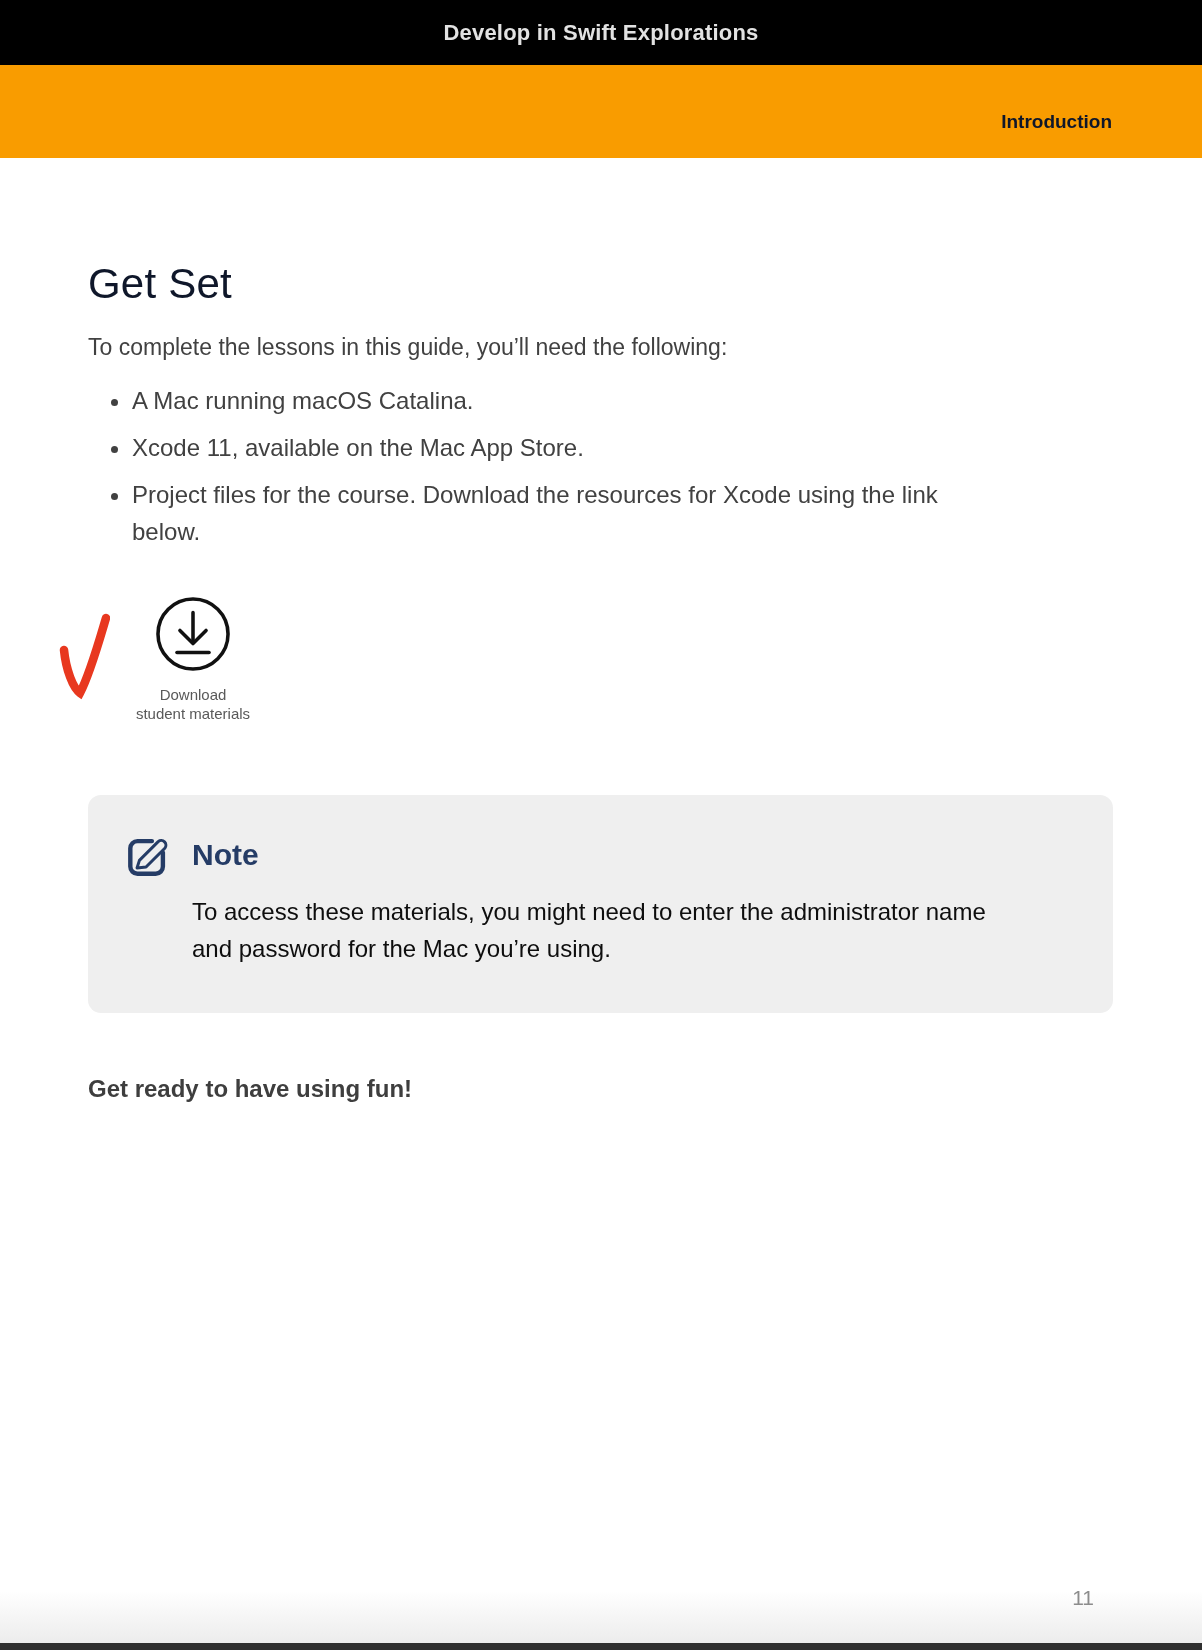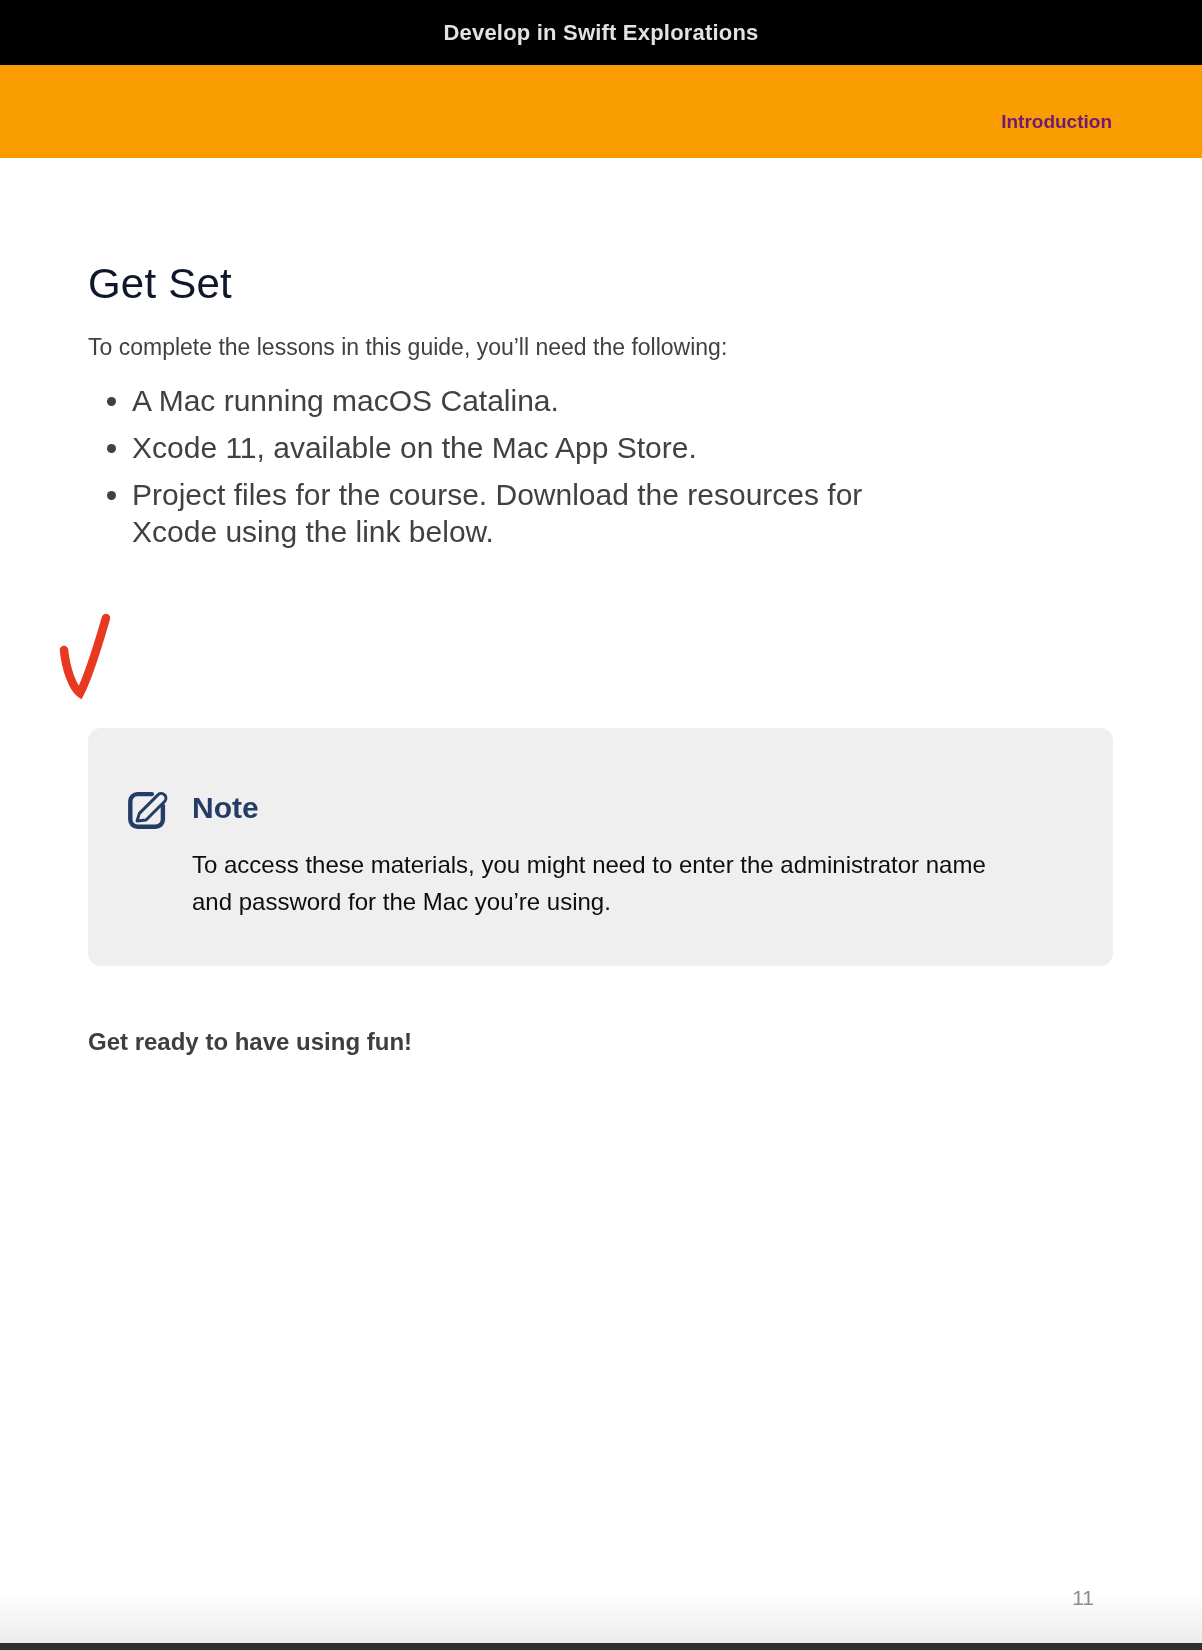--- a/index.html
+++ b/index.html
@@ -7,43 +7,43 @@
   body { width:1202px; height:1650px; font-family:"Liberation Sans", sans-serif; position:relative; overflow:hidden; }
 
   .page { position:relative; width:1202px; height:1650px; background:#ffffff; }
 
   
   .topbar { height:65px; background:#000000; display:flex; align-items:center; justify-content:center; }
   .topbar span { color:#e2e2e2; font-size:22px; font-weight:700; letter-spacing:.2px; }
 
   
   .banner { height:93px; background:#f99c00; text-align:right; padding:46px 90px 0 0; }
-  .banner span { color:#701a75; font-size:19px; font-weight:700; }
+  .banner span { color:#0f172a; font-size:19px; font-weight:700; }
 
   
   .content { padding:0 90px 0 88px; }
 
   h1.section-heading { margin-top:102px; color:#0f172a; font-size:42px; font-weight:400; letter-spacing:.2px; }
 
   p.intro { margin-top:22px; color:#414141; font-size:23px; line-height:34px; }
 
   ul.reqs { margin-top:18px; padding-left:44px; max-width:860px; list-style:disc; }
-  ul.reqs li { color:#414141; font-size:30px; line-height:37px; margin-bottom:10px; }
+  ul.reqs li { color:#414141; font-size:24px; line-height:37px; margin-bottom:10px; }
 
   
   .figure-row { margin-top:46px; margin-left:-30px; display:flex; align-items:flex-start; }
   .checkmark { width:52px; height:92px; margin-top:16px; flex:0 0 auto; }
   figure.download { width:150px; margin-left:8px; display:flex; flex-direction:column; align-items:center; cursor:pointer; }
   .dl-icon { width:76px; height:76px; }
   figcaption.dl-caption { margin-top:13px; text-align:center; color:#595959; font-size:15px; line-height:19px; }
   figcaption.dl-caption span { display:block; }
 
   
-  aside.note { margin-top:24px; width:1025px; background:#efefef; border-radius:13px;
-               padding:56px 44px 46px 38px; display:grid;
+  aside.note { margin-top:72px; width:1025px; background:#efefef; border-radius:13px;
+               padding:36px 44px 46px 38px; display:grid;
                grid-template-columns:46px 1fr; column-gap:20px; }
   .note-icon { width:46px; height:48px; grid-column:1; grid-row:1; }
   .note-title { grid-column:2; grid-row:1; align-self:center; color:#253c66; font-size:30px; font-weight:700; }
   .note-body { grid-column:2; grid-row:2; margin-top:14px; max-width:800px;
                color:#0e0e0e; font-size:24px; font-weight:400; line-height:37px; }
 
   p.outro { margin-top:62px; color:#3e3e3e; font-size:24px; font-weight:600; }
 
   
   .footer-shadow { position:absolute; left:0; right:0; bottom:7px; height:52px;
@@ -73,20 +73,32 @@
     <ul class="reqs">
       <li>A Mac running macOS Catalina.</li>
       <li>Xcode 11, available on the Mac App Store.</li>
       <li>Project files for the course. Download the resources for Xcode using the link below.</li>
     </ul>
 
     <div class="figure-row">
       <svg class="checkmark" viewBox="0 0 52 92">
         <path d="M6 38 C8 58 15 76 22 81 C32 62 42 26 48 6" fill="none" stroke="#e8381f" stroke-width="8.5" stroke-linecap="round"></path>
       </svg>
+      <figure class="download">
+        <svg class="dl-icon" viewBox="0 0 64 64">
+          <circle cx="32" cy="32" r="29.5" fill="none" stroke="#111111" stroke-width="3"></circle>
+          <line x1="32" y1="14" x2="32" y2="39" stroke="#111111" stroke-width="3" stroke-linecap="round"></line>
+          <polyline points="21,29 32,40 43,29" fill="none" stroke="#111111" stroke-width="3" stroke-linecap="round" stroke-linejoin="round"></polyline>
+          <line x1="18.5" y1="47.5" x2="45.5" y2="47.5" stroke="#111111" stroke-width="3" stroke-linecap="round"></line>
+        </svg>
+        <figcaption class="dl-caption">
+          <span>Download</span>
+          <span>student materials</span>
+        </figcaption>
+      </figure>
     </div>
 
     <aside class="note">
       <svg class="note-icon" viewBox="0 0 48 48">
         <path d="M27 9.5 H12 a7.5 7.5 0 0 0 -7.5 7.5 v19 a7.5 7.5 0 0 0 7.5 7.5 h19 a7.5 7.5 0 0 0 7.5 -7.5 V21.5" fill="none" stroke="#253c66" stroke-width="4.6" stroke-linecap="round"></path>
         <path d="M11.5 37.5 L14 29.6 L33.6 10 a4.9 4.9 0 0 1 6.9 6.9 L20.9 36.5 Z" fill="none" stroke="#253c66" stroke-width="3.1" stroke-linejoin="round"></path>
       </svg>
       <h2 class="note-title">Note</h2>
       <p class="note-body">To access these materials, you might need to enter the administrator name and password for the Mac you’re using.</p>
     </aside>

